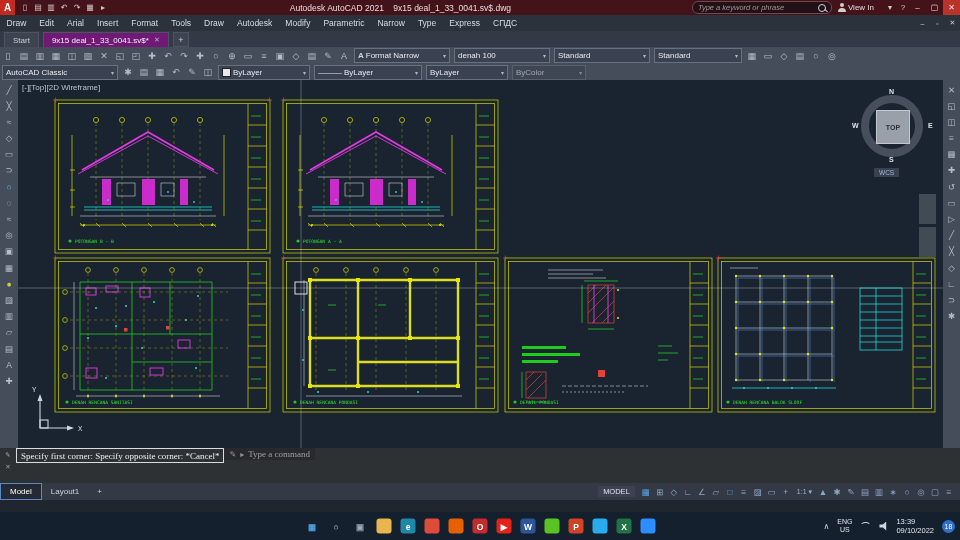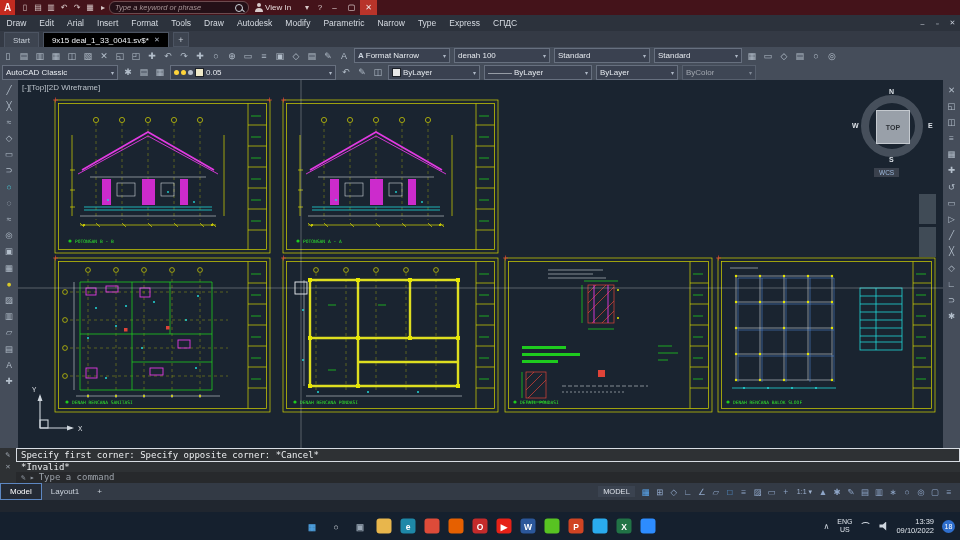--- a/index.html
+++ b/index.html
@@ -28,21 +28,21 @@
   
   .menubar{left:0;top:15px;width:960px;height:16px;background:#2c323c;display:flex;align-items:center;}
   .menu-items{display:flex;align-items:center;height:100%;}
   .menu-item{font-size:8.5px;color:#d7dce3;padding:0 6.5px;line-height:16px;white-space:nowrap;}
   .mwin{margin-left:auto;display:flex;}
   .mbtn{width:15px;height:14px;display:flex;align-items:center;justify-content:center;font-size:7px;color:#c3cad4;}
   
   .doctabs{left:0;top:31px;width:960px;height:16px;background:#343a45;display:flex;align-items:flex-end;}
   .dtab{height:14px;display:flex;align-items:center;padding:0 8px;font-size:8px;color:#c9d0d9;background:#3d4450;
         border:1px solid #4c5462;border-bottom:none;margin-left:4px;gap:5px;white-space:nowrap;}
-  .dtab.active{background:#000000;color:#f0f3f7;}
+  .dtab.active{background:#701a75;color:#f0f3f7;}
   .dtab .x{font-size:7px;color:#aeb6c2;}
   .addtab{width:14px;height:13px;margin-left:4px;display:flex;align-items:center;justify-content:center;
           font-size:9px;color:#c9d0d9;background:#3d4450;border:1px solid #4c5462;}
   
   .tbar{left:0;width:960px;background:#454d5a;display:flex;align-items:center;border-bottom:1px solid #353c47;}
   #tb1{top:47px;height:17px;}
   #tb2{top:64px;height:16px;}
   .ico{width:16px;height:14px;display:flex;align-items:center;justify-content:center;font-size:9px;color:#b4bfcb;flex:0 0 auto;}
   .irow{display:flex;align-items:center;}
   .combo{display:flex;align-items:center;gap:2px;height:13px;background:#3a4150;border:1px solid #67707f;
@@ -85,21 +85,21 @@
   .sw{stroke:#dfe3e8;fill:none;stroke-width:.55;}
   .sr{stroke:#e04338;fill:none;stroke-width:.7;}
   .fr{fill:#e04338;stroke:none;}
   .sb{stroke:#5590e8;fill:none;stroke-width:.5;}
   .lbl{fill:#2ee22e;font-family:"DejaVu Sans Mono",monospace;font-size:4.6px;}
   .xh{stroke:rgba(235,240,245,.5);stroke-width:.6;}
   .ucsT{fill:#dfe3e8;font-size:6.5px;font-family:"Liberation Sans",sans-serif;}
   
   #cmd{left:0;top:448px;width:960px;height:35px;background:#2e3134;display:flex;font-family:"DejaVu Sans Mono",monospace;}
   .cmd-side{width:16px;display:flex;flex-direction:column;align-items:center;padding-top:2px;gap:3px;color:#9aa2ab;font-size:8px;}
-  .cmd-body{flex:1;display:flex;flex-direction:column;}
+  .cmd-body{flex:1;display:flex;font-family:Liberation Serif, serif;}
   .cmd-line1{height:13px;border:1px solid #d8dde3;display:flex;align-items:center;padding:0 4px;
              font-size:9px;color:#eceef0;white-space:pre;}
   .cmd-line2{height:10px;display:flex;align-items:center;padding:0 5px;font-size:9px;color:#eceef0;}
   .cmd-prompt{height:12px;display:flex;align-items:center;gap:4px;padding:0 5px;background:#27292c;
               font-size:9px;color:#9aa0a8;}
   .cmd-prompt .pic{font-size:8px;color:#8d959e;}
   
   #bottom{left:0;top:483px;width:960px;height:17px;background:#333a45;display:flex;align-items:center;}
   .ltab{height:15px;display:flex;align-items:center;padding:0 9px;font-size:8px;color:#ccd3dc;white-space:nowrap;}
   .ltab.active{background:#242a34;color:#fff;border:1px solid #5d87c2;}
@@ -111,41 +111,42 @@
   
   #taskbar{left:0;top:512px;width:960px;height:28px;background:#15202e;}
   .tb-center{position:absolute;left:50%;top:50%;transform:translate(-50%,-50%);display:flex;gap:9px;align-items:center;}
   .tb-ico{width:15px;height:15px;border-radius:3px;display:flex;align-items:center;justify-content:center;
           color:#fff;font-size:8.5px;font-weight:bold;flex:0 0 auto;}
   .tb-tray{position:absolute;right:5px;top:0;height:28px;display:flex;align-items:center;gap:8px;color:#dfe5ec;}
   .chev{font-size:8px;color:#cfd6df;}
   .lang{font-size:7px;line-height:1.2;text-align:center;}
   .vol{width:9px;height:9px;background:#cfd6df;clip-path:polygon(0 32%,38% 32%,75% 0,75% 100%,38% 68%,0 68%);}
   .wifi{width:9px;height:7px;border:1.6px solid transparent;border-top-color:#cfd6df;border-radius:50% 50% 0 0;}
-  .clock{font-size:7.5px;line-height:1.25;text-align:right;white-space:nowrap;}
+  .clock{font-size:7.5px;line-height:1.25;white-space:nowrap;}
   .badge{width:13px;height:13px;border-radius:50%;background:#2f6fce;color:#fff;font-size:7px;
          display:flex;align-items:center;justify-content:center;}
 </style>
 </head>
 <body>
 
 <div id="app">
 
   <div class="abs titlebar">
     <div class="logo">A</div>
     <div class="qat">
 
     <span class="tico">▯</span>
         <span class="tico">▤</span>
         <span class="tico">▥</span>
         <span class="tico">↶</span>
         <span class="tico">↷</span>
         <span class="tico">▦</span>
         <span class="tico">▸</span>
       </div>
+    <div class="title">Autodesk AutoCAD 2021    9x15 deal_1_33_0041.sv$.dwg</div>
     <div class="search">
       <span class="search-text">Type a keyword or phrase</span>
       <span class="mag"></span>
     </div>
     <span class="person"></span>
     <span class="signin">View In</span>
     <div class="qat">
 
     <span class="tico">▾</span>
         <span class="tico">?</span>
@@ -251,28 +252,20 @@
     <div class="combo" style="width:108px">
       <span class="clabel">AutoCAD Classic</span>
       <span class="arw">▾</span>
     </div>
     <div class="irow">
 
     <span class="ico">✱</span>
         <span class="ico">▤</span>
         <span class="ico">▦</span>
       </div>
-    <div class="combo" style="width:158px">
-      <span class="dot" style="background:#ffd43b"></span>
-      <span class="dot" style="background:#ffd43b"></span>
-      <span class="dot" style="background:#b8c0cc"></span>
-      <span class="sw-box" style="background:#efe9c8"></span>
-      <span class="clabel">0.05</span>
-      <span class="arw">▾</span>
-    </div>
     <div class="irow">
 
     <span class="ico">↶</span>
         <span class="ico">✎</span>
         <span class="ico">◫</span>
       </div>
     <div class="combo" style="width:84px">
       <span class="sw-box" style="background:#e8e8e8"></span>
       <span class="clabel">ByLayer</span>
       <span class="arw">▾</span>
@@ -610,21 +603,20 @@
       </div>
   </div>
 
   <div class="abs" id="cmd">
     <div class="cmd-side">
       <span>✎</span>
       <span>✕</span>
     </div>
     <div class="cmd-body">
       <div class="cmd-line1">Specify first corner: Specify opposite corner: *Cancel*</div>
-      <div class="cmd-line2">*Invalid*</div>
       <div class="cmd-prompt">
         <span class="pic">✎</span>
         <span class="pic">▸</span>
         <span>Type a command</span>
       </div>
     </div>
   </div>
 
   <div class="abs" id="bottom">
     <div class="ltab active">Model</div>

